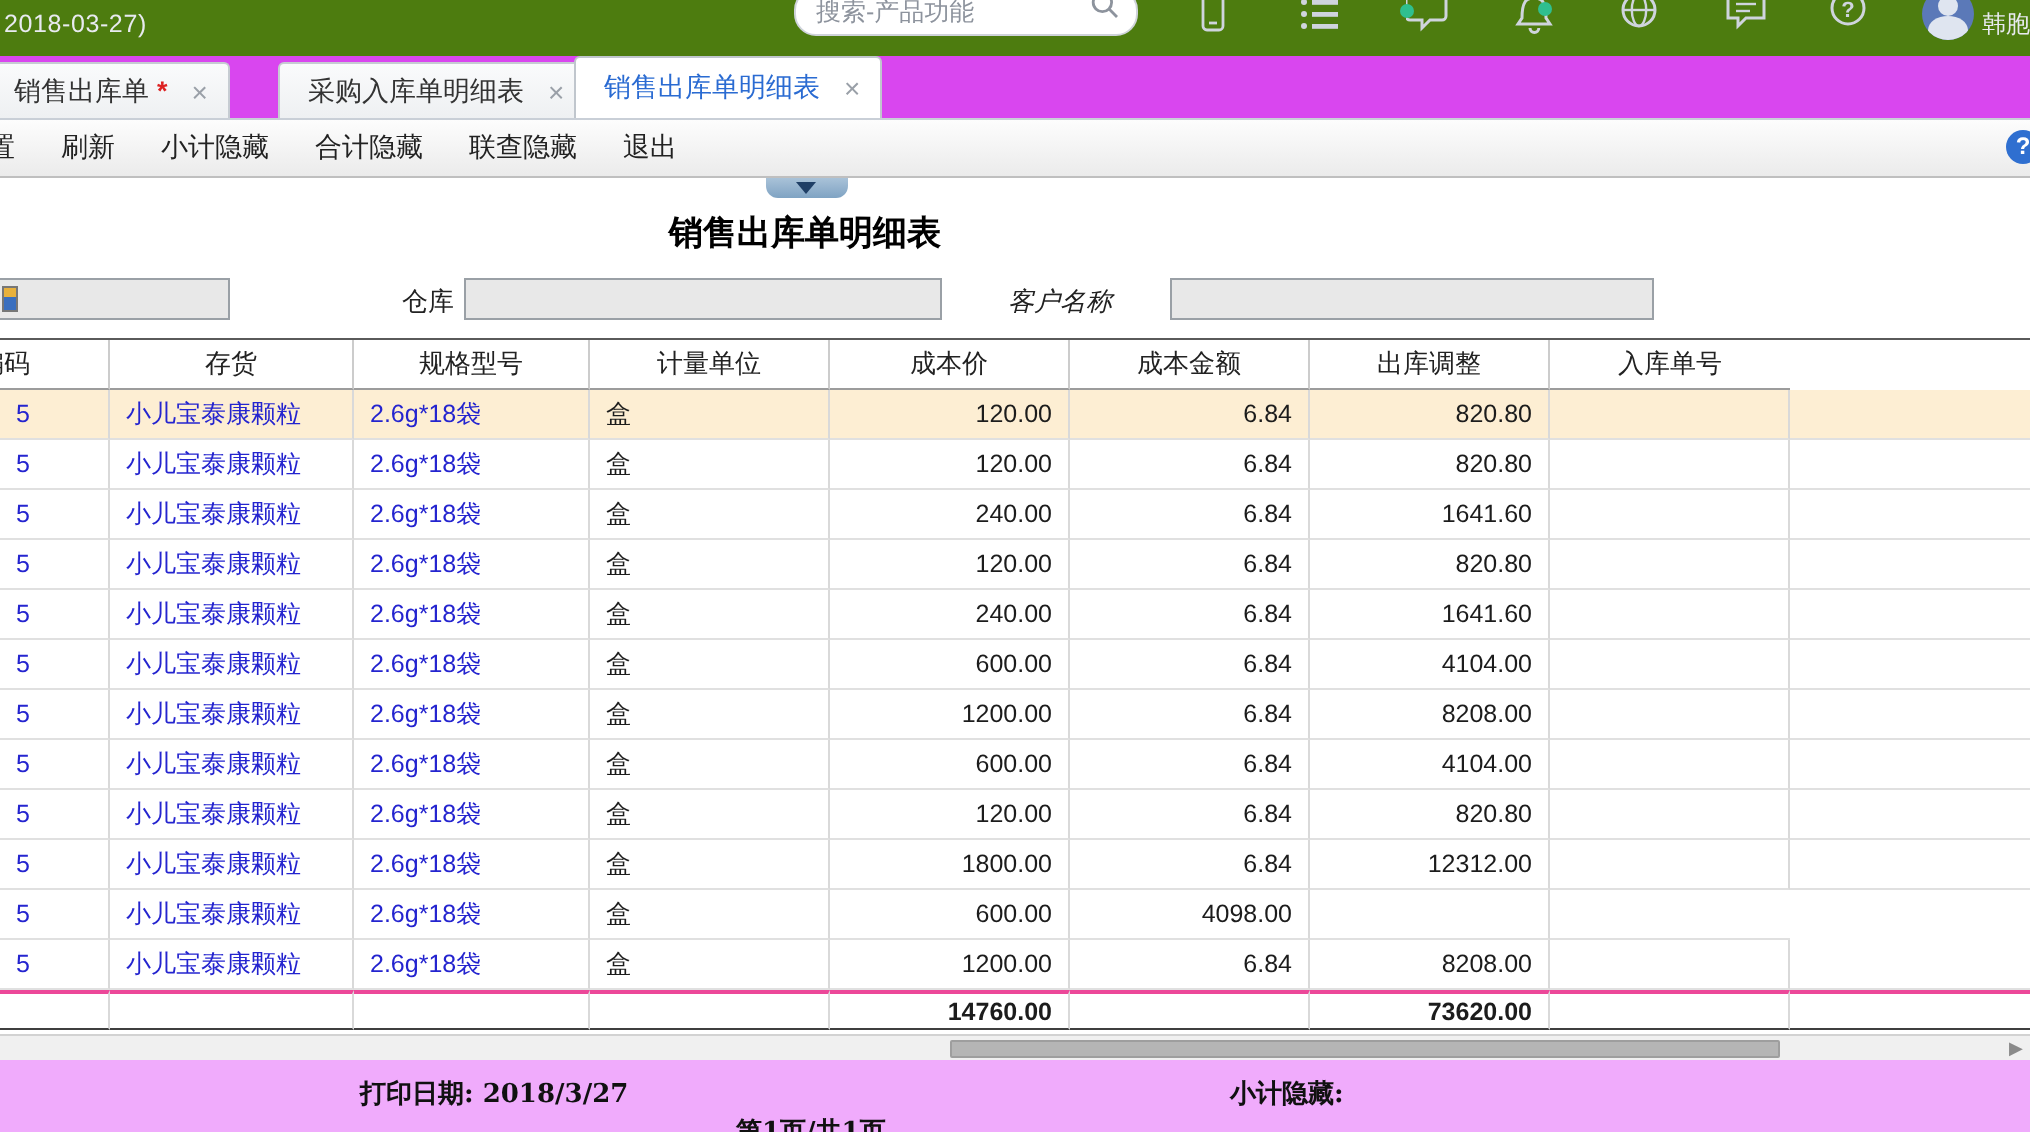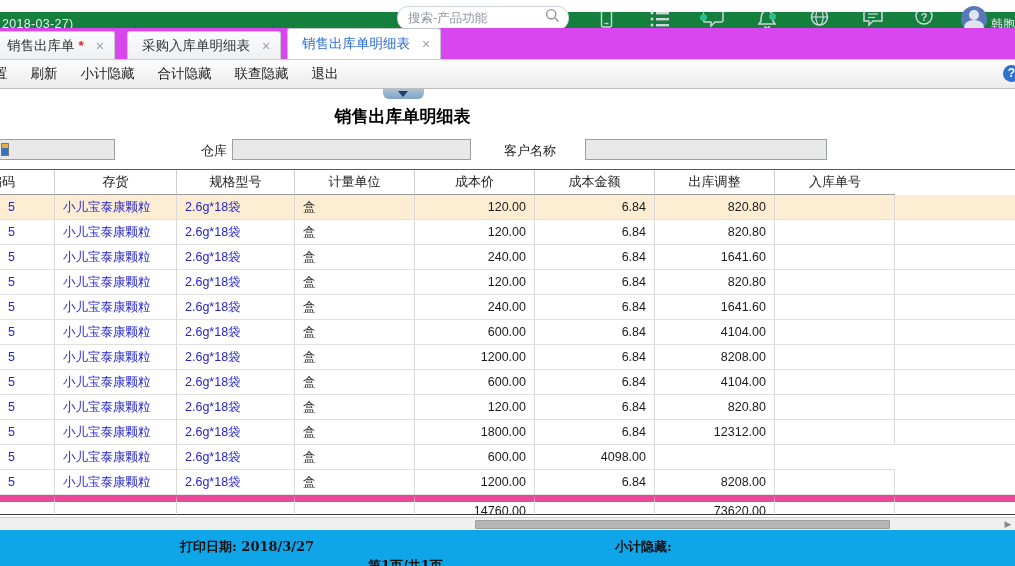--- a/index.html
+++ b/index.html
@@ -1,21 +1,21 @@
 <!DOCTYPE html>
 <html><head>
 <meta charset="utf-8">
 <style>
   * { margin:0; padding:0; box-sizing:border-box; }
   html,body { background:#888; }
   body { font-family:"Liberation Sans", sans-serif; }
   .screen { position:relative; width:1015px; height:566px; background:#fff; overflow:hidden; }
 
   
-  .topbar { position:absolute; left:0; top:12px; width:1015px; height:28px; background:#15803d; }
+  .topbar { position:absolute; left:0; top:0; width:1015px; height:28px; background:#4d7c0f; }
   .topbar .date { position:absolute; left:2px; top:5px; color:#e8eaf0; font-size:12.5px; letter-spacing:.3px; }
   .searchbox { position:absolute; left:397px; top:-6px; width:172px; height:24px; background:#fff; border:1px solid #cfd3da; border-radius:11px; display:flex; align-items:flex-end; padding:0 8px 2px 10px; }
   .searchbox .ph { color:#8d939d; font-size:12.5px; flex:1; }
   .ticon { position:absolute; top:0; height:18px; display:flex; align-items:flex-start; cursor:pointer; }
   .ticon svg { display:block; }
   .gdot { position:absolute; width:7px; height:7px; border-radius:50%; background:#2fbf8f; }
   .avatar { position:absolute; left:961px; top:-6px; width:26px; height:26px; border-radius:50%; background:#5b79b8; overflow:hidden; }
   .avatar .head { position:absolute; left:8px; top:4px; width:10px; height:10px; border-radius:50%; background:#dfe5f0; }
   .avatar .bust { position:absolute; left:3px; top:14px; width:20px; height:14px; border-radius:50% 50% 0 0; background:#dfe5f0; }
   .uname { position:absolute; left:991px; top:4px; color:#e8eaf0; font-size:12px; white-space:nowrap; }
@@ -45,29 +45,29 @@
   .tablewrap { position:absolute; left:0; top:169px; width:1015px; }
   .grid-row { display:grid; grid-template-columns:55px 122px 118px 120px 120px 120px 120px 120px 120px; }
   .cell { height:25px; line-height:24px; font-size:12.5px; color:#1c1c1c; border-right:1px solid #d9d9d9; border-bottom:1px solid #e0e0e0; overflow:hidden; white-space:nowrap; padding:0 8px; background:#fff; }
   .grid-row .cell:last-child { border-right:none; }
   .hrow { border-top:1px solid #5a5a5a; }
   .hrow .cell { border-bottom:1px solid #9c9c9c; border-right:1px solid #cccccc; text-align:center; color:#222; font-size:13px; padding:0 2px; }
   .hrow .cell:first-child span { display:block; text-align:left; margin-left:-13px; }
   .al { text-align:left; } .ac { text-align:left; } .ar { text-align:right; }
   .blue { color:#2424cf; cursor:pointer; }
   .drow.selected .cell { background:#fdeed3; }
-  .trow .cell { height:20px; line-height:19px; font-weight:normal; border-top:7px solid #ec4899; border-bottom:1px solid #3f3f3f; border-right:1px solid #d9d9d9; }
+  .trow .cell { height:20px; line-height:19px; font-weight:bold; border-top:2px solid #ec4899; border-bottom:1px solid #3f3f3f; border-right:1px solid #d9d9d9; }
 
   
   .hscroll { position:absolute; left:0; top:517px; width:1015px; height:13px; background:#f0f0f0; border-top:1px solid #d2d2d2; }
   .hthumb { position:absolute; left:475px; top:2px; width:415px; height:9px; background:#b5b5b5; border:1px solid #9e9e9e; border-radius:1px; cursor:grab; }
   .harrow { position:absolute; left:1002px; top:1px; width:12px; height:11px; color:#8a8a8a; font-size:9px; line-height:11px; text-align:center; cursor:pointer; }
 
   
-  .rfooter { position:absolute; left:0; top:530px; width:1015px; height:36px; background:#0ea5e9; font-family:"DejaVu Serif", serif; font-weight:bold; font-size:13px; color:#111; }
+  .rfooter { position:absolute; left:0; top:530px; width:1015px; height:36px; background:#f0abfc; font-family:"DejaVu Serif", serif; font-weight:bold; font-size:13px; color:#111; }
   .fprint { position:absolute; left:180px; top:8px; }
   .fother { position:absolute; left:615px; top:8px; }
   .fpage  { position:absolute; left:368px; top:27px; }
 </style>
 </head>
 <body>
 
 <div class="screen">
 
   <div class="topbar">
@@ -145,21 +145,21 @@
       </span>
     <span class="uname">韩胞</span>
   </div>
 
   <div class="tabbar">
     <div class="tab" style="left:-8px;">
       <span>销售出库单</span>
       <span class="star">*</span>
       <span class="x">×</span>
     </div>
-    <div class="tab" style="left:127px;align-items:center;">
+    <div class="tab" style="left:139px;align-items:center;">
       <span>采购入库单明细表</span>
       <span class="x">×</span>
     </div>
     <div class="tab active" style="left:287px;">
       <span>销售出库单明细表</span>
       <span class="x">×</span>
     </div>
   </div>
 
   <div class="toolbar">
@@ -176,21 +176,21 @@
     </div>
 
   <div class="rtitle">销售出库单明细表</div>
 
   <div class="filterrow">
     <div class="finput" style="left:-2px; width:117px;">
       <span class="lookup"></span>
     </div>
     <span class="flabel" style="left:201px;">仓库</span>
     <div class="finput" style="left:232px; width:239px;"></div>
-    <span class="flabel" style="left:504px;">客户名称</span>
+    <span class="flabel" style="left:504px;font-style:italic;">客户名称</span>
     <div class="finput" style="left:585px; width:242px;"></div>
   </div>
 
   <div class="tablewrap">
     <div class="grid-row hrow" id="thead">
         <div class="cell">
           <span>编码</span>
         </div>
         <div class="cell"><span>存货</span></div>
         <div class="cell"><span>规格型号</span></div>

